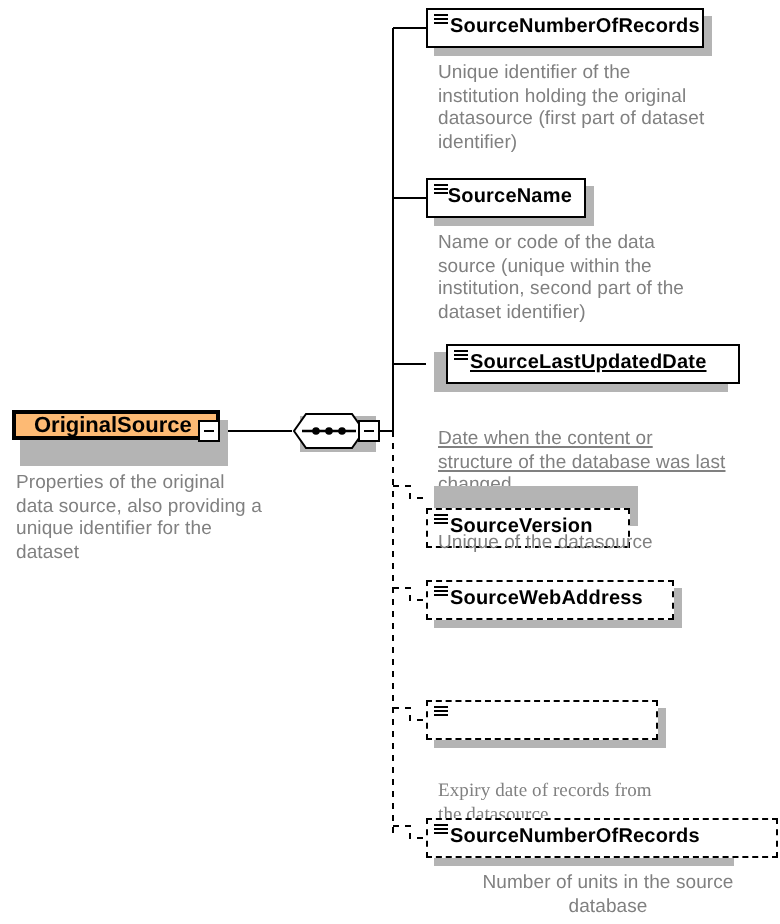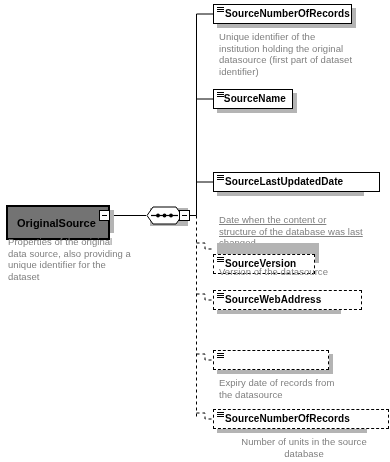--- a/index.html
+++ b/index.html
@@ -59,23 +59,23 @@
   .shadow {
     position: absolute;
     background: #b4b4b4;
     z-index: 0;
   }
 
   
   .rootbox {
     position: absolute;
     box-sizing: border-box;
-    background: #737373;
+    background: #fdba74;
     border: 2px solid #000000;
-    height: 35px;
+    height: 15px;
     display: flex;
     align-items: center;
     padding-left: 9px;
     white-space: nowrap;
   }
   .rootbox .label {
     font-size: 11px;
     font-weight: bold;
     color: #000000;
   }
@@ -197,64 +197,68 @@
 
   <div class="shadow" style="left:217px; top:93px; width:80px; height:20px;"></div>
   <div class="node" style="left:213px; top:89px; width:80px;justify-content:flex-end;">
     <span class="elem-icon">
         <i></i>
         <i></i>
         <i></i>
       </span>
     <span class="label">SourceName</span>
   </div>
+  <div class="annot" style="left:219px; top:116px; width:170px;">Name or code of the data
+source (unique within the
+institution, second part of the
+dataset identifier)</div>
 
   <div class="shadow" style="left:217px; top:176px; width:147px; height:20px;"></div>
-  <div class="node" style="left:213px; top:172px; width:167px;">
+  <div class="node" style="left:223px; top:172px; width:147px;text-decoration:underline;">
     <span class="elem-icon">
         <i></i>
         <i></i>
         <i></i>
       </span>
     <span class="label">SourceLastUpdatedDate</span>
   </div>
   <div class="annot" style="left:219px; top:214px; width:170px;text-decoration:underline;">Date when the content or
 structure of the database was last
 changed</div>
 
   <div class="shadow" style="left:217px; top:243px; width:102px; height:20px;"></div>
   <div class="node optional" style="left:213px; top:254px; width:102px;">
     <span class="elem-icon">
         <i></i>
         <i></i>
         <i></i>
       </span>
     <span class="label">SourceVersion</span>
   </div>
-  <div class="annot" style="left:219px; top:266px; width:170px;">Version of the datasource</div>
+  <div class="annot" style="left:219px; top:266px; width:170px;">Unique of the datasource</div>
 
   <div class="shadow" style="left:217px; top:294px; width:124px; height:20px;"></div>
-  <div class="node optional" style="left:213px; top:290px; width:149px;">
+  <div class="node optional" style="left:213px; top:290px; width:124px;">
     <span class="elem-icon">
         <i></i>
         <i></i>
         <i></i>
       </span>
     <span class="label">SourceWebAddress</span>
   </div>
 
   <div class="shadow" style="left:217px; top:354px; width:116px; height:20px;"></div>
   <div class="node optional" style="left:213px; top:350px; width:116px;">
     <span class="elem-icon">
         <i></i>
         <i></i>
         <i></i>
       </span>
   </div>
-  <div class="annot" style="left:219px; top:377px; width:170px;">Expiry date of records from
+  <div class="annot" style="left:219px; top:391px; width:170px;font-family:Liberation Serif, serif;">Expiry date of records from
 the datasource</div>
 
   <div class="shadow" style="left:217px; top:413px; width:150px; height:20px;"></div>
   <div class="node optional" style="left:213px; top:409px; width:176px;">
     <span class="elem-icon">
         <i></i>
         <i></i>
         <i></i>
       </span>
     <span class="label">SourceNumberOfRecords</span>

